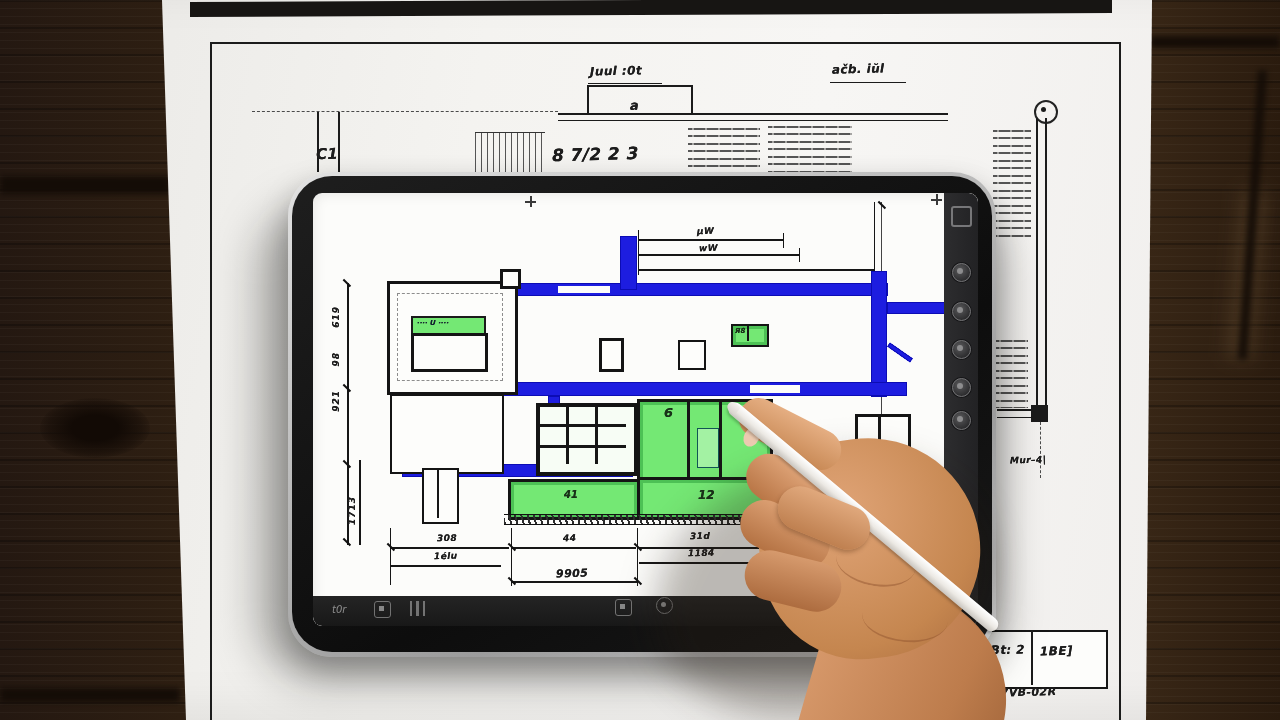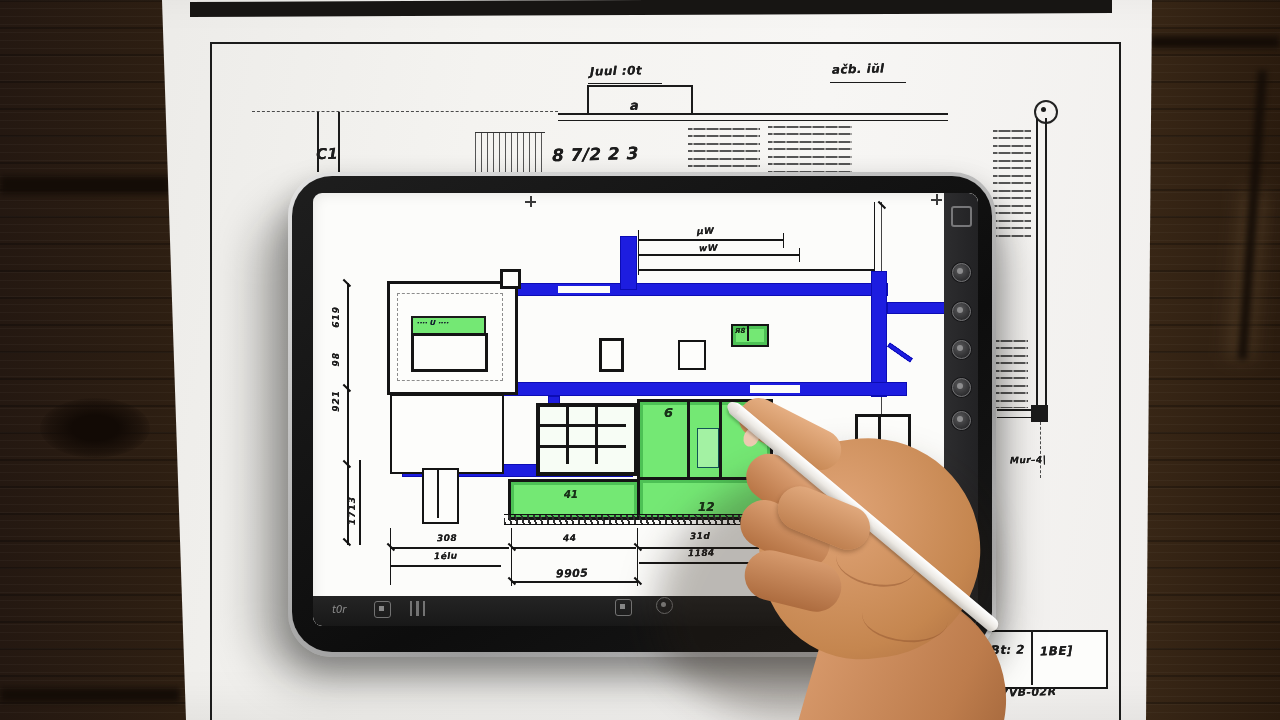--- a/index.html
+++ b/index.html
@@ -196,21 +196,21 @@
   <div class="box" style="left:678px;top:340px;width:24px;height:26px;border-width:2px;"></div>
   <div class="box" style="left:599px;top:338px;width:19px;height:28px;"></div>
   <div class="box" style="left:855px;top:414px;width:50px;height:56px;">
     <div class="dim" style="left:20px;top:0;width:3px;height:50px;"></div>
   </div>
 
   <div class="gr" style="left:508px;top:479px;width:126px;height:35px;">
     <div class="pl-lbl" style="left:53px;top:7px;font-size:10px;">41</div>
   </div>
   <div class="gr" style="left:637px;top:477px;width:129px;height:37px;">
-    <div class="pl-lbl" style="left:58px;top:20px;font-size:12px;">12</div>
+    <div class="pl-lbl" style="left:58px;top:8px;font-size:12px;">12</div>
   </div>
   <div class="hatch-strip" style="left:504px;top:514px;width:308px;height:9px;"></div>
 
   <div class="dim" style="left:347px;top:283px;width:1.5px;height:262px;"></div>
   <div class="dim" style="left:359px;top:460px;width:1.5px;height:85px;"></div>
   <div class="tick" style="left:342px;top:282px;"></div>
   <div class="tick" style="left:342px;top:387px;"></div>
   <div class="tick" style="left:342px;top:463px;"></div>
   <div class="tick" style="left:342px;top:541px;"></div>
   <div class="vscb" style="left:331px;top:306px;font-size:9px;">619</div>

